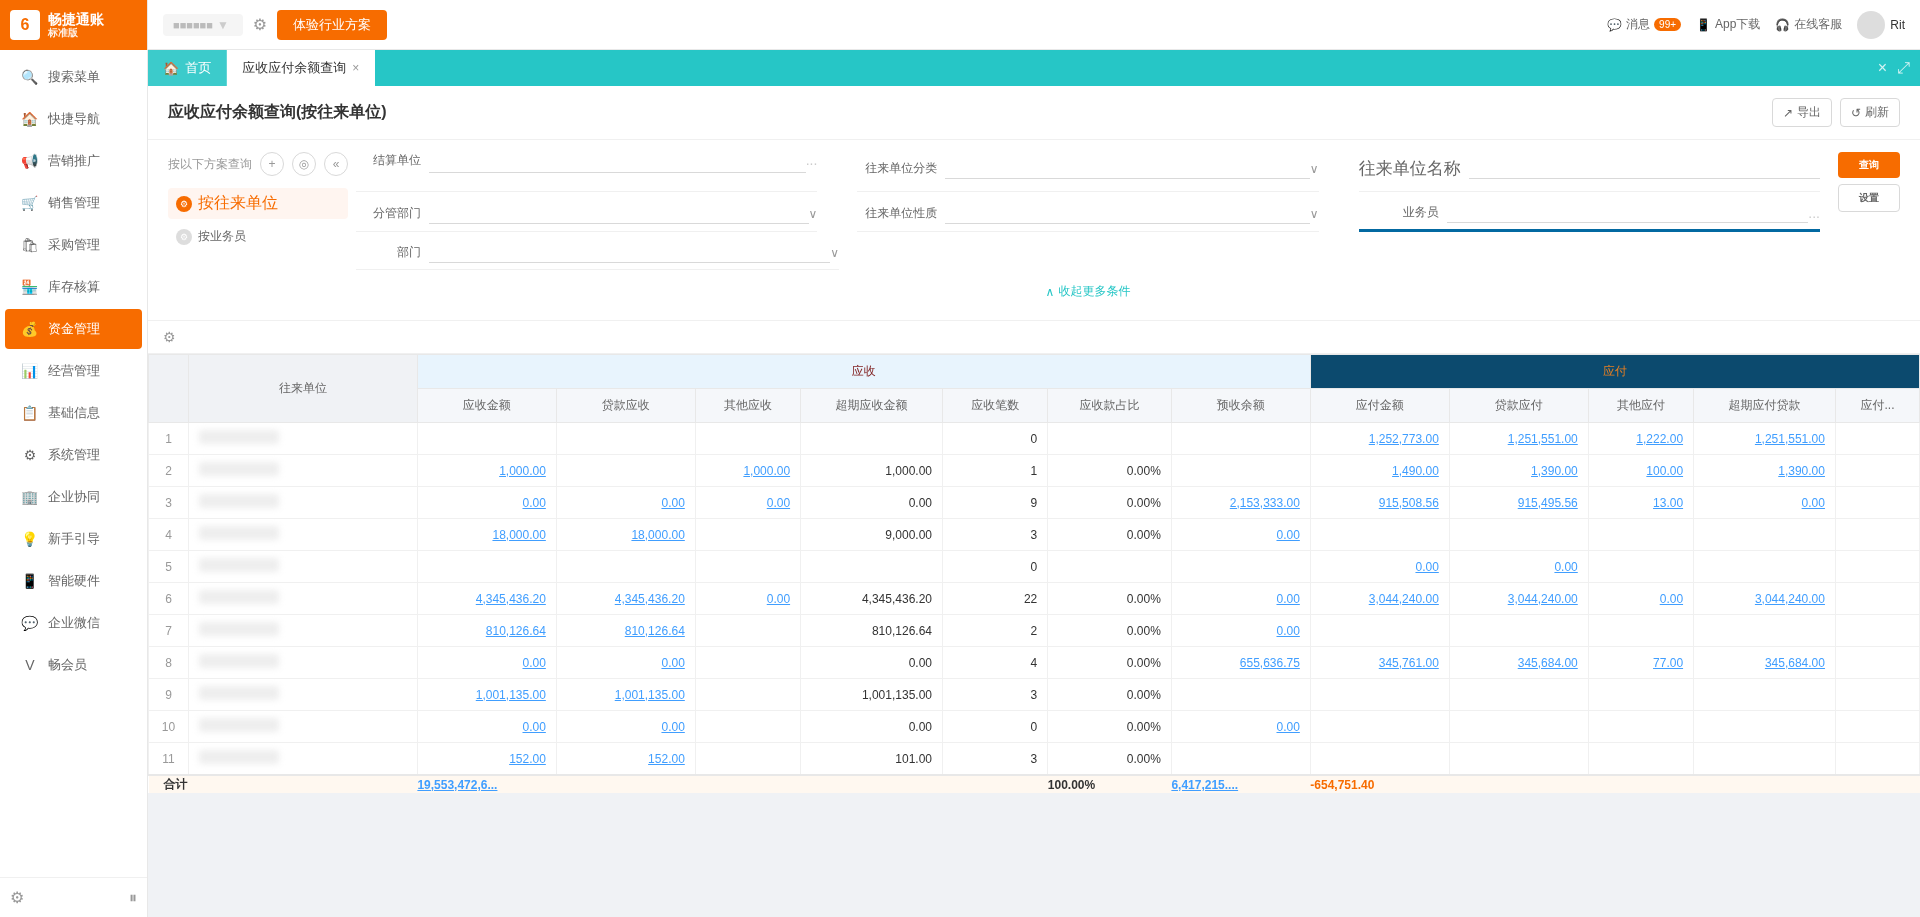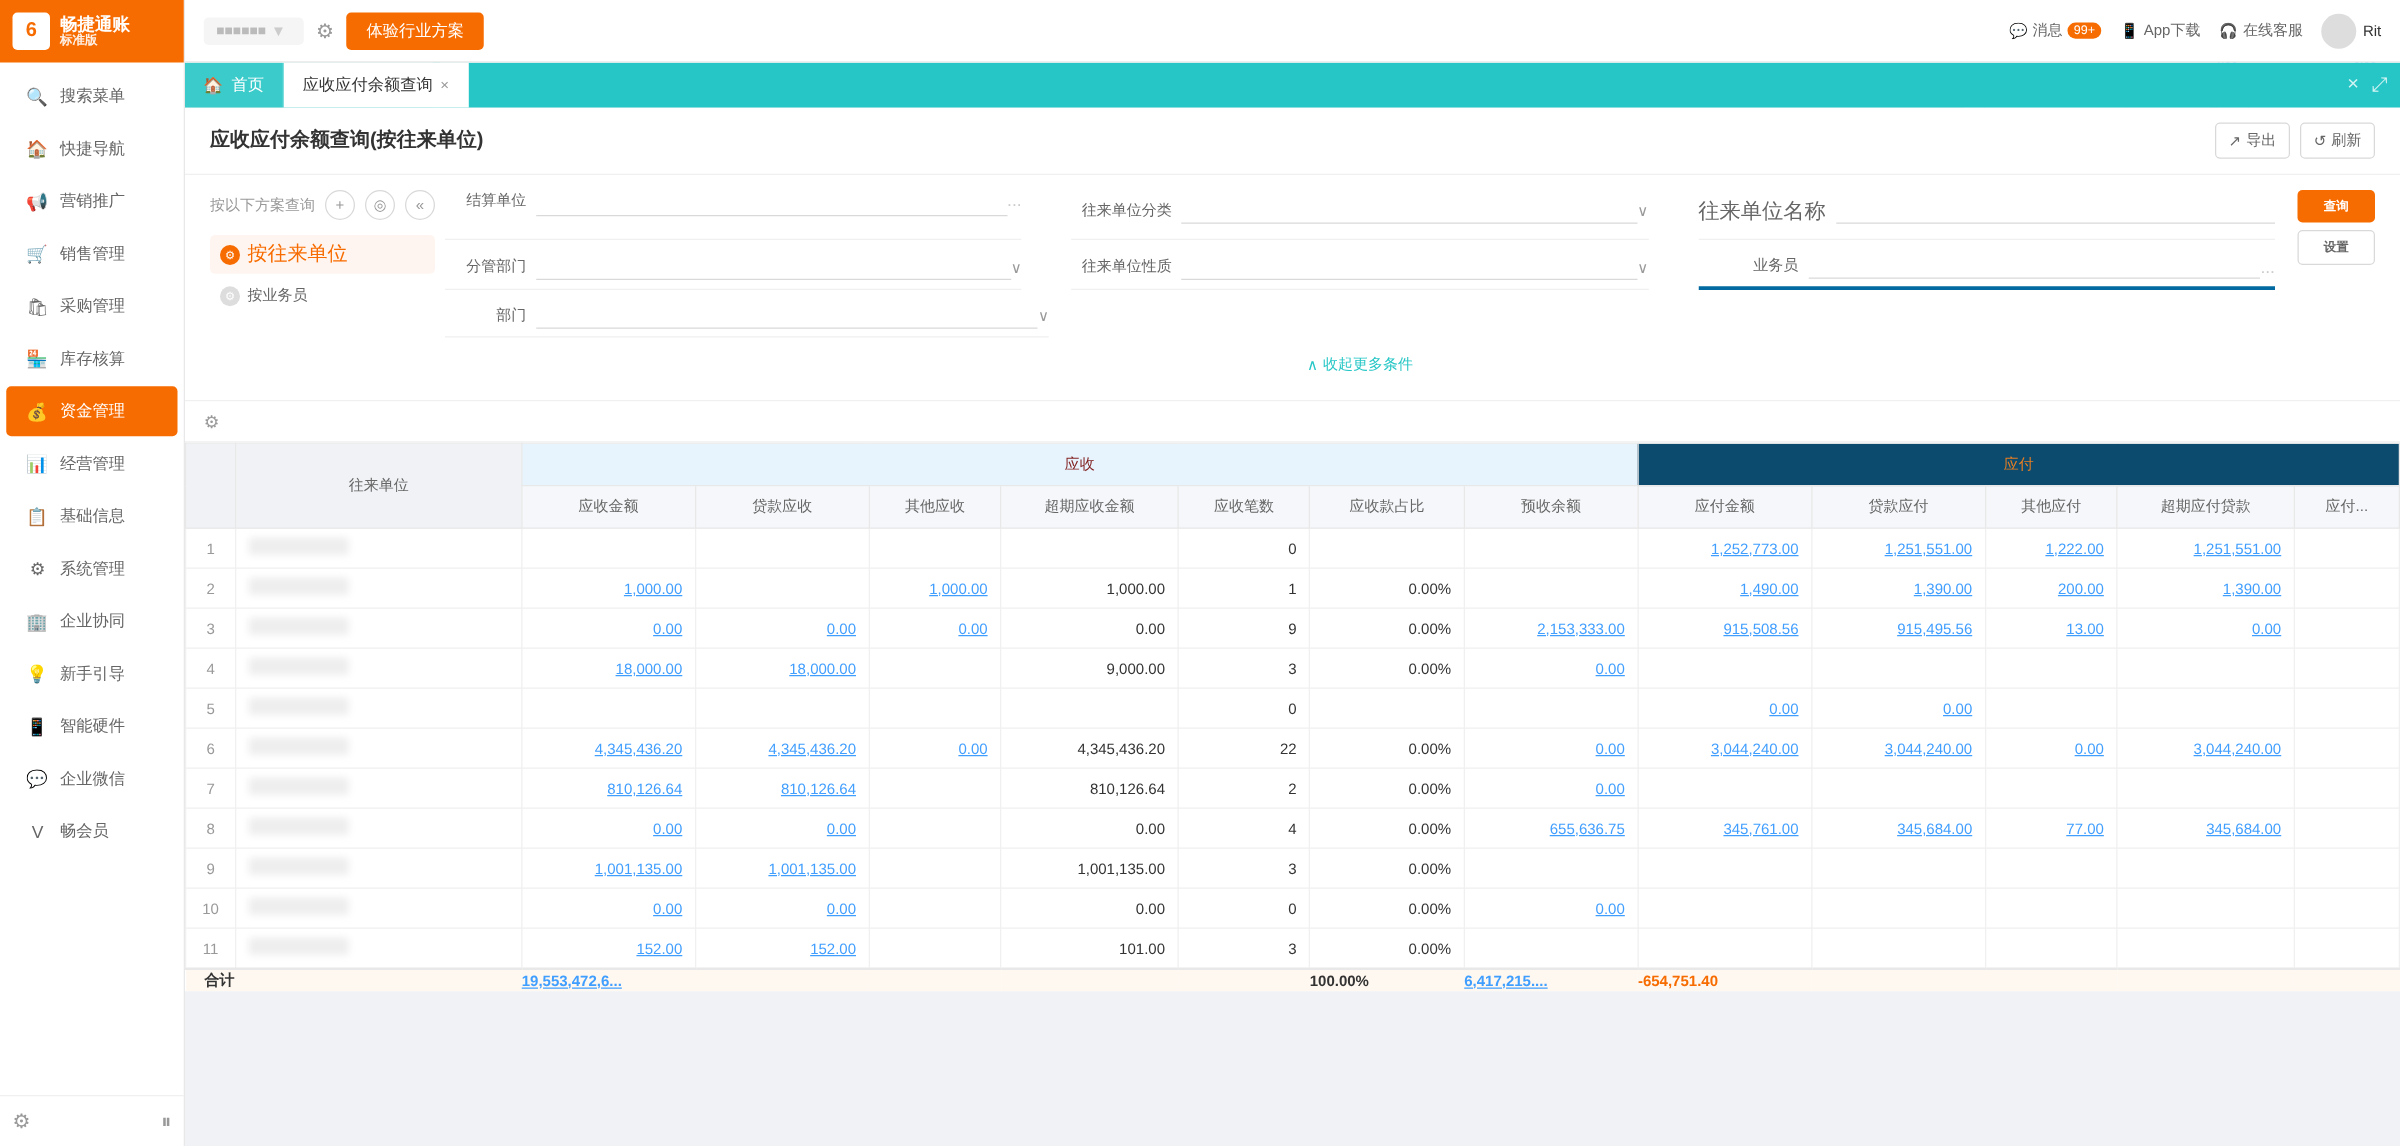--- a/index.html
+++ b/index.html
@@ -425,21 +425,21 @@
       <td><span class="blurred"></span></td>
       <td><span class="cell-link">1,000.00</span></td>
       <td></td>
       <td><span class="cell-link">1,000.00</span></td>
       <td>1,000.00</td>
       <td>1</td>
       <td>0.00%</td>
       <td></td>
       <td><span class="cell-link">1,490.00</span></td>
       <td><span class="cell-link">1,390.00</span></td>
-      <td><span class="cell-link">200.00</span></td>
+      <td><span class="cell-link">100.00</span></td>
       <td><span class="cell-link">1,390.00</span></td>
       <td></td>
     </tr>
             <tr>
       <td>3</td>
       <td><span class="blurred"></span></td>
       <td><span class="cell-link">0.00</span></td>
       <td><span class="cell-link">0.00</span></td>
       <td><span class="cell-link">0.00</span></td>
       <td>0.00</td>

